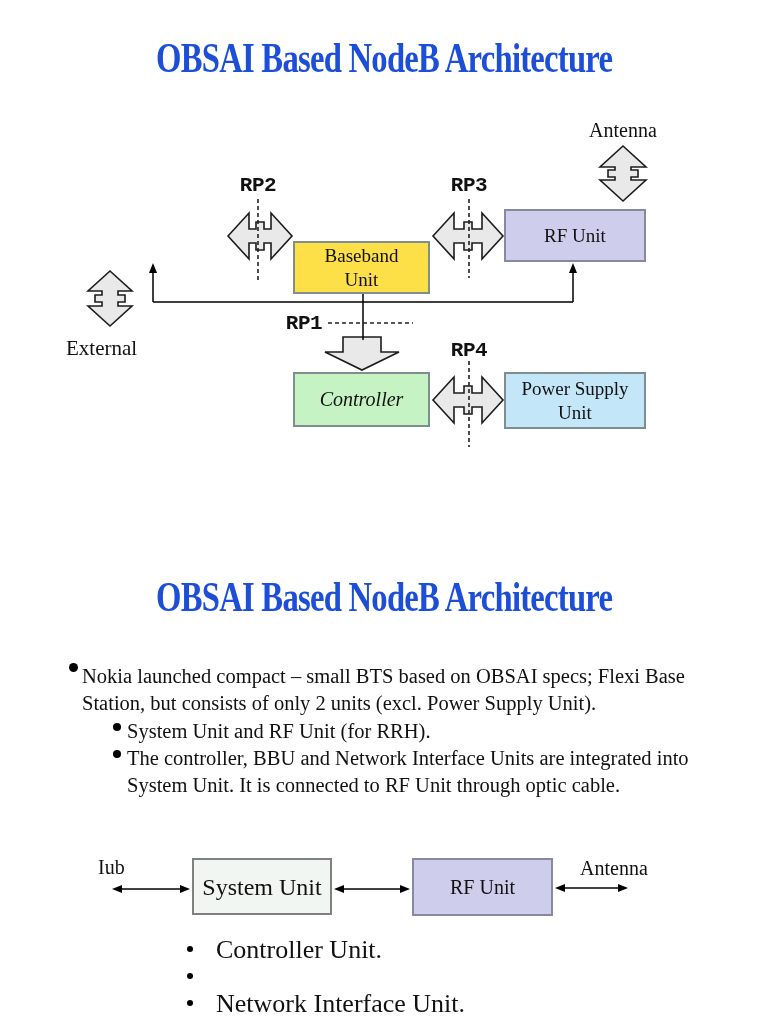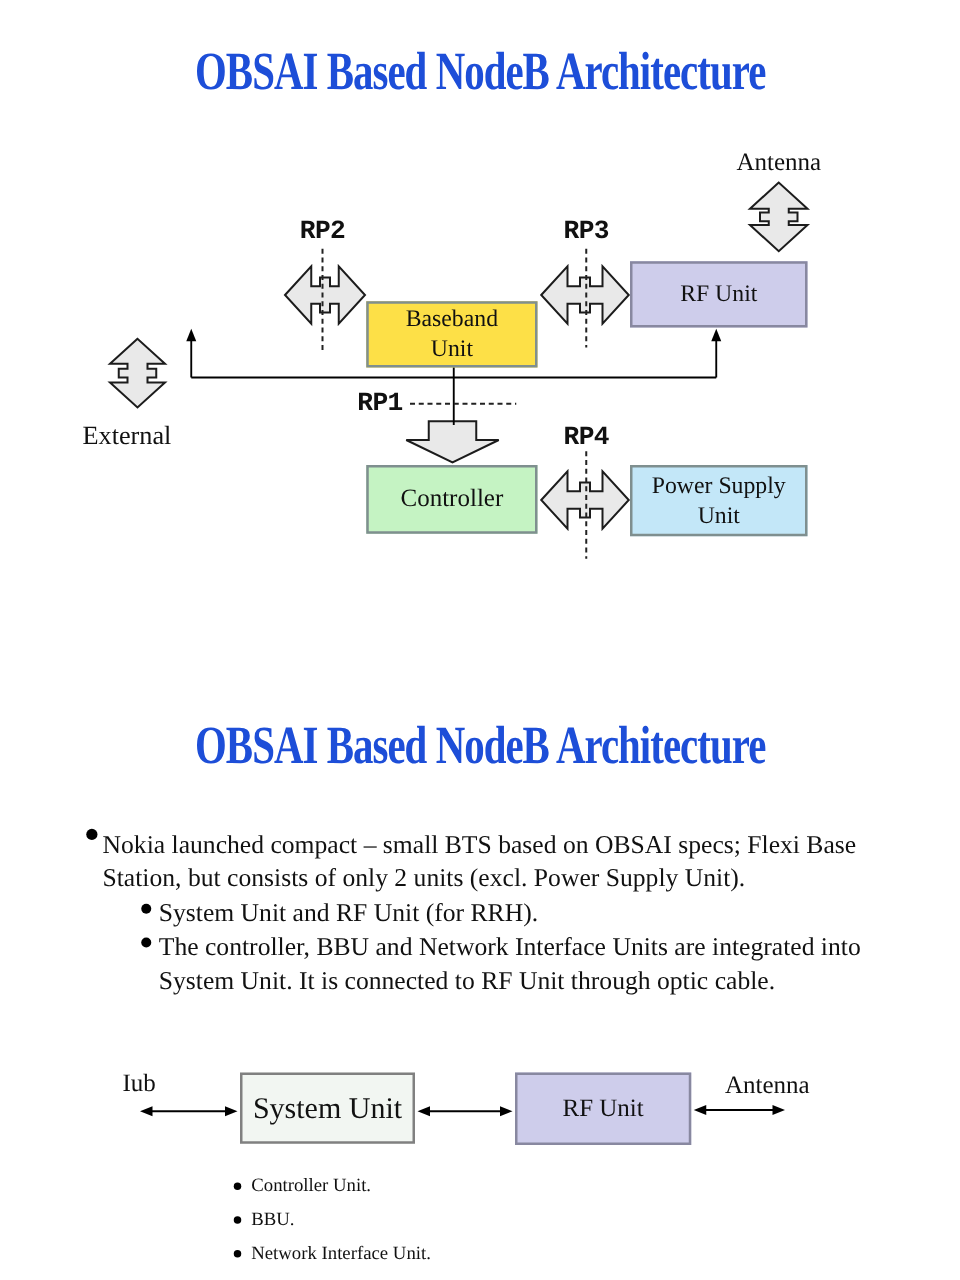--- a/index.html
+++ b/index.html
@@ -15,21 +15,21 @@
   .lbl{position:absolute;font-size:20px;line-height:1.1;}
   .rp{position:absolute;font-weight:bold;font-size:21px;text-align:center;
         font-family:Liberation Mono, monospace;letter-spacing:-0.5px;}
   .overlay{position:absolute;left:0;top:0;pointer-events:none;}
   .blockarrow{fill:#e9e9e9;stroke:#1c1c1c;stroke-width:1.6;stroke-linejoin:miter;}
   .thin{stroke:#000;stroke-width:1.5;fill:none;}
   .dash{stroke:#222;stroke-width:1.6;fill:none;stroke-dasharray:4 3;}
   .ah{fill:#000;stroke:none;}
   .bullet-dot{position:absolute;background:#000;border-radius:50%;}
   .btxt{position:absolute;font-size:20.5px;line-height:27px;}
-  .sublist-txt{position:absolute;font-size:15px;line-height:27px;}
+  .sublist-txt{position:absolute;font-size:26px;line-height:27px;margin-left:15px;}
 </style>
 </head>
 <body>
 
 <div id="page">
 
   <div class="slide-title" style="top:36px;">
     <span class="squeeze">OBSAI Based NodeB Architecture</span>
   </div>
 
@@ -70,21 +70,21 @@
   <div class="lbl" style="left:66px;top:337px;width:92px;font-size:21px;">External</div>
   <div class="rp" style="left:279px;top:312px;width:50px;">RP1</div>
   <div class="rp" style="left:443px;top:339px;width:52px;">RP4</div>
 
   <div class="box" style="left: 293px; top: 209px; width: 137px; height: 53px; background: #fde047; margin-top: 32px;">
     <span style="width:95px;">Baseband Unit</span>
   </div>
   <div class="box" style="left: 504px; top: 209px; width: 142px; height: 53px; border-color: rgb(136, 136, 160); background: rgb(206, 205, 235);">
     <span>RF Unit</span>
   </div>
-  <div class="box" style="left: 293px; top: 372px; width: 137px; height: 55px; font-size: 20px; background: rgb(197, 243, 195);">
+  <div class="box" style="left: 293px; top: 372px; width: 137px; height: 55px; font-size: 20px; background: rgb(197, 243, 195); font-style: italic;">
     <span>Controller</span>
   </div>
   <div class="box" style="left: 504px; top: 372px; width: 142px; height: 57px; background: rgb(195, 231, 248);">
     <span>Power Supply Unit</span>
   </div>
 
   <div class="slide-title" style="top:575px;">
     <span class="squeeze">OBSAI Based NodeB Architecture</span>
   </div>
 
@@ -115,18 +115,17 @@
   </div>
   <div class="box" style="left: 412px; top: 858px; width: 141px; height: 58px; font-size: 20px; border-color: rgb(136, 136, 160); background: rgb(206, 205, 235);">
     <span>RF Unit</span>
   </div>
   <div class="lbl" style="left:580px;top:857px;width:92px;">Antenna</div>
 
   <span class="bullet-dot" style="left:187px;top:946px;width:6px;height:6px;"></span>
   <div class="sublist-txt" style="left:201px;top:936px;width:360px;">Controller Unit.</div>
 
   <span class="bullet-dot" style="left:187px;top:973px;width:6px;height:6px;"></span>
-  <div class="sublist-txt" style="left:201px;top:963px;width:360px;">BBU.</div>
 
   <span class="bullet-dot" style="left:187px;top:1000px;width:6px;height:6px;"></span>
   <div class="sublist-txt" style="left:201px;top:990px;width:360px;">Network Interface Unit.</div>
 
 </div>
 
 </body></html>

